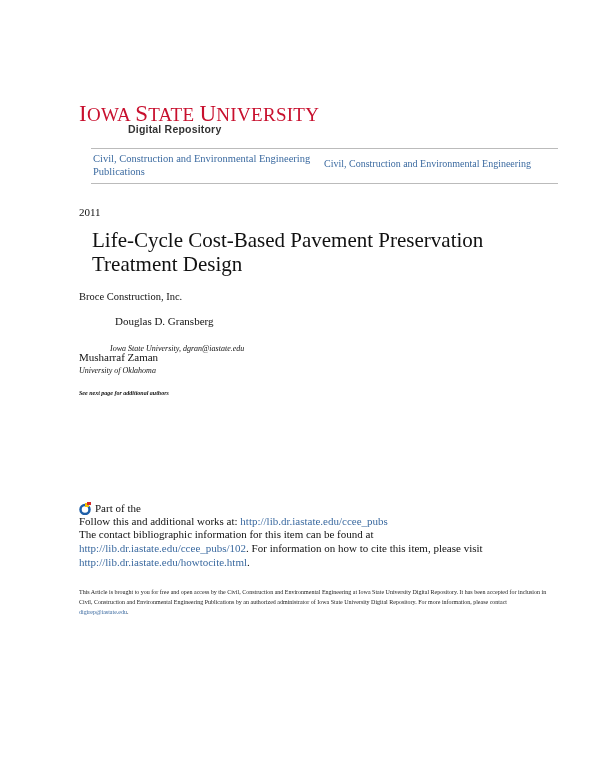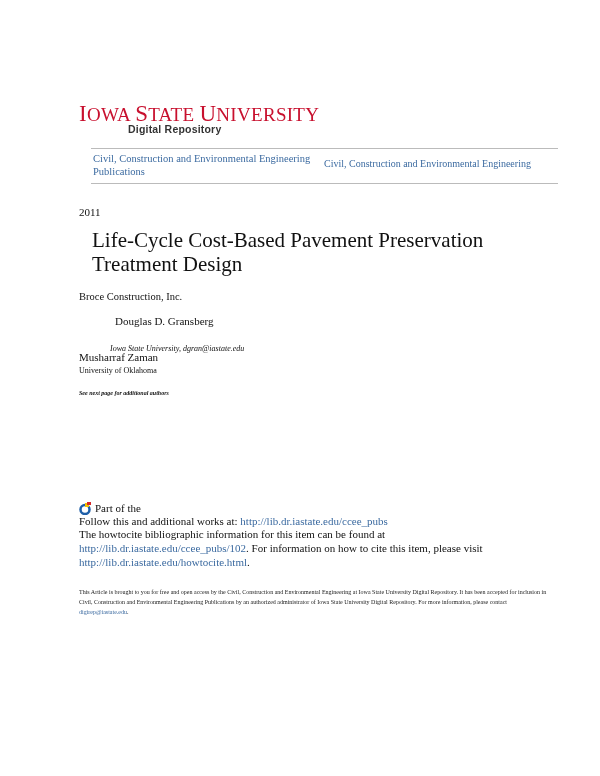--- a/index.html
+++ b/index.html
@@ -14,21 +14,21 @@
     .series-bar { left: 91px; top: 148px; width: 467px; height: 34px;
                   border-top: 1px solid #bbb; border-bottom: 1px solid #bbb; }
     .series-left { left: 2px; top: 3px; width: 236px; font-size: 10.5px; line-height: 13px; color: #3b6aa0; }
     .series-right { left: 233px; top: 9px; font-size: 10px; color: #3b6aa0; white-space: nowrap; }
     .year { left: 79px; top: 206px; font-size: 11px; }
     .title { left: 79px; top: 228px; font-size: 21px; line-height: 24px; width: 480px; color: #111; margin-left: 13px; }
     .org { left: 79px; top: 291px; font-size: 10.5px; }
     .author1 { left: 79px; top: 315px; font-size: 11px; margin-left: 36px; }
     .aff1 { left: 79px; top: 344px; font-size: 8px; font-style: italic; margin-left: 31px; }
     .author2 { left: 79px; top: 351px; font-size: 11px; }
-    .aff2 { left: 79px; top: 366px; font-size: 8px; }
+    .aff2 { left: 79px; top: 366px; font-size: 8px; font-style: italic; }
     .more-authors { left: 79px; top: 390px; font-size: 6px; font-style: italic; font-weight: bold; }
     .follow { left: 79px; top: 487px; font-size: 11px; white-space: nowrap; margin-top: 28px; }
     .link { color: #3b6aa0; text-decoration: none; }
     .link-u { color: #3b6aa0; text-decoration: underline; }
     .partof { left: 79px; top: 502px; font-size: 11px; white-space: nowrap; display: flex; }
     .commons-icon { width: 13px; height: 13px; margin-right: 3px; position: relative; }
     .citation { left: 79px; top: 527px; width: 440px; font-size: 11px; line-height: 14px; }
     .footer { left: 79px; top: 587px; width: 470px; font-size: 6px; line-height: 10px; color: #222; }
   </style>
 </head>
@@ -63,18 +63,18 @@
     <svg width="13" height="13" viewBox="0 0 13 13">
       <circle cx="6" cy="7.5" r="4.5" fill="none" stroke="#1f5fa8" stroke-width="2.5"></circle>
       <rect x="6" y="1" width="4" height="4" fill="#f2c200"></rect>
       <rect x="8" y="0" width="4" height="3" fill="#d62828"></rect>
     </svg>
   </span>
   <span>Part of the </span>
 </div>
 
 <div class="abs citation">
-  <span>The howtocite bibliographic information for this item can be found at </span><a class="link">http://lib.dr.iastate.edu/ccee_pubs/102</a><span>. For information on how to cite this item, please visit </span><a class="link">http://lib.dr.iastate.edu/howtocite.html</a><span>.</span>
+  <span>The contact bibliographic information for this item can be found at </span><a class="link">http://lib.dr.iastate.edu/ccee_pubs/102</a><span>. For information on how to cite this item, please visit </span><a class="link">http://lib.dr.iastate.edu/howtocite.html</a><span>.</span>
 </div>
 
 <div class="abs footer">
   <span>This Article is brought to you for free and open access by the Civil, Construction and Environmental Engineering at Iowa State University Digital Repository. It has been accepted for inclusion in Civil, Construction and Environmental Engineering Publications by an authorized administrator of Iowa State University Digital Repository. For more information, please contact </span><a class="link">digirep@iastate.edu</a><span>.</span>
 </div>
 
 </body></html>

